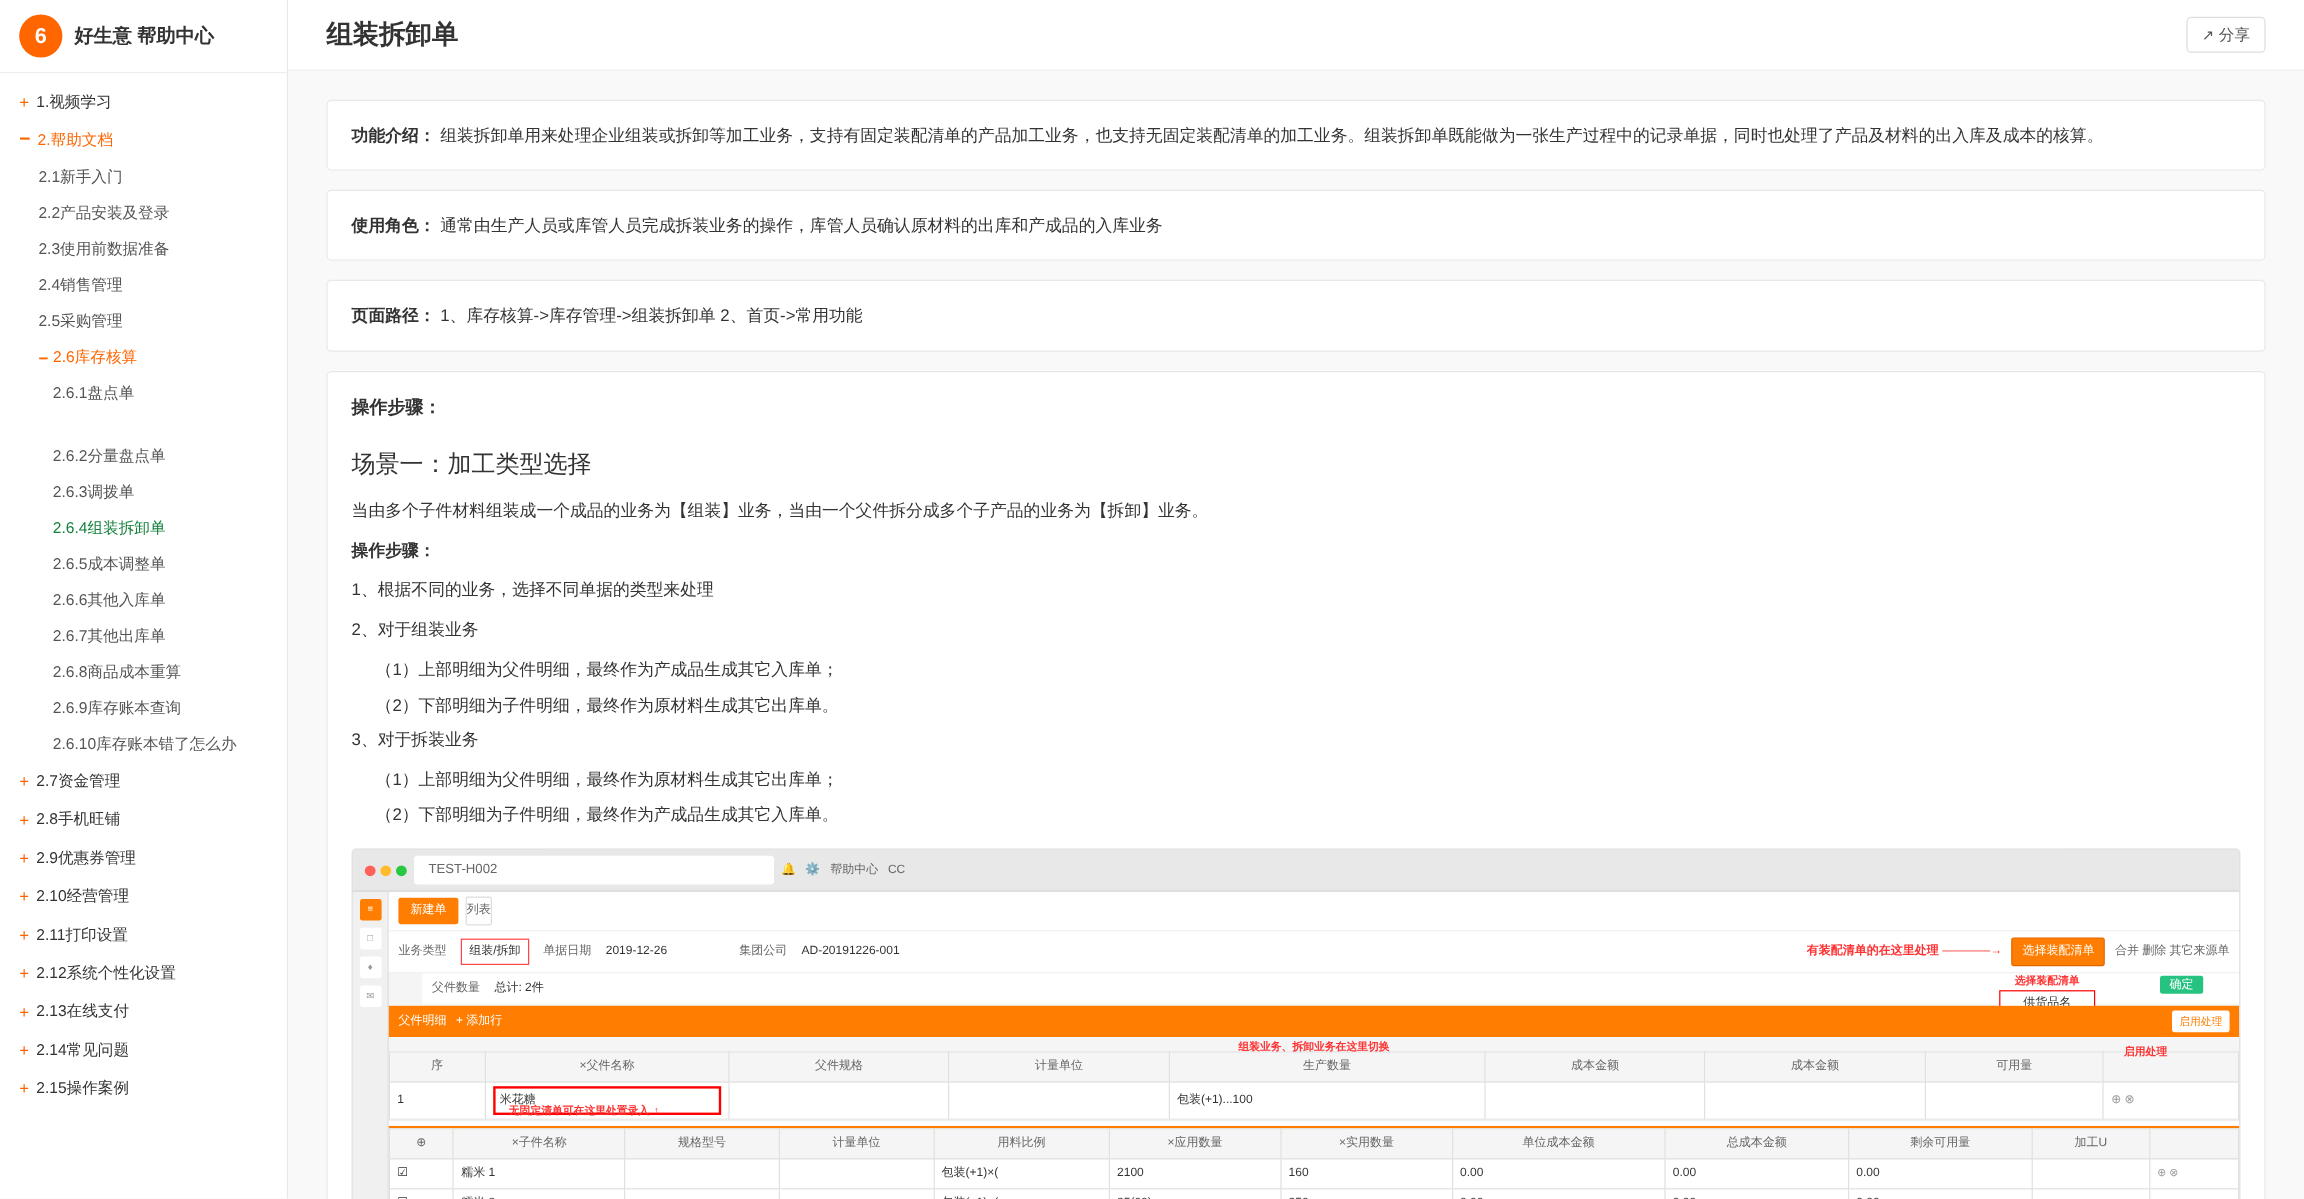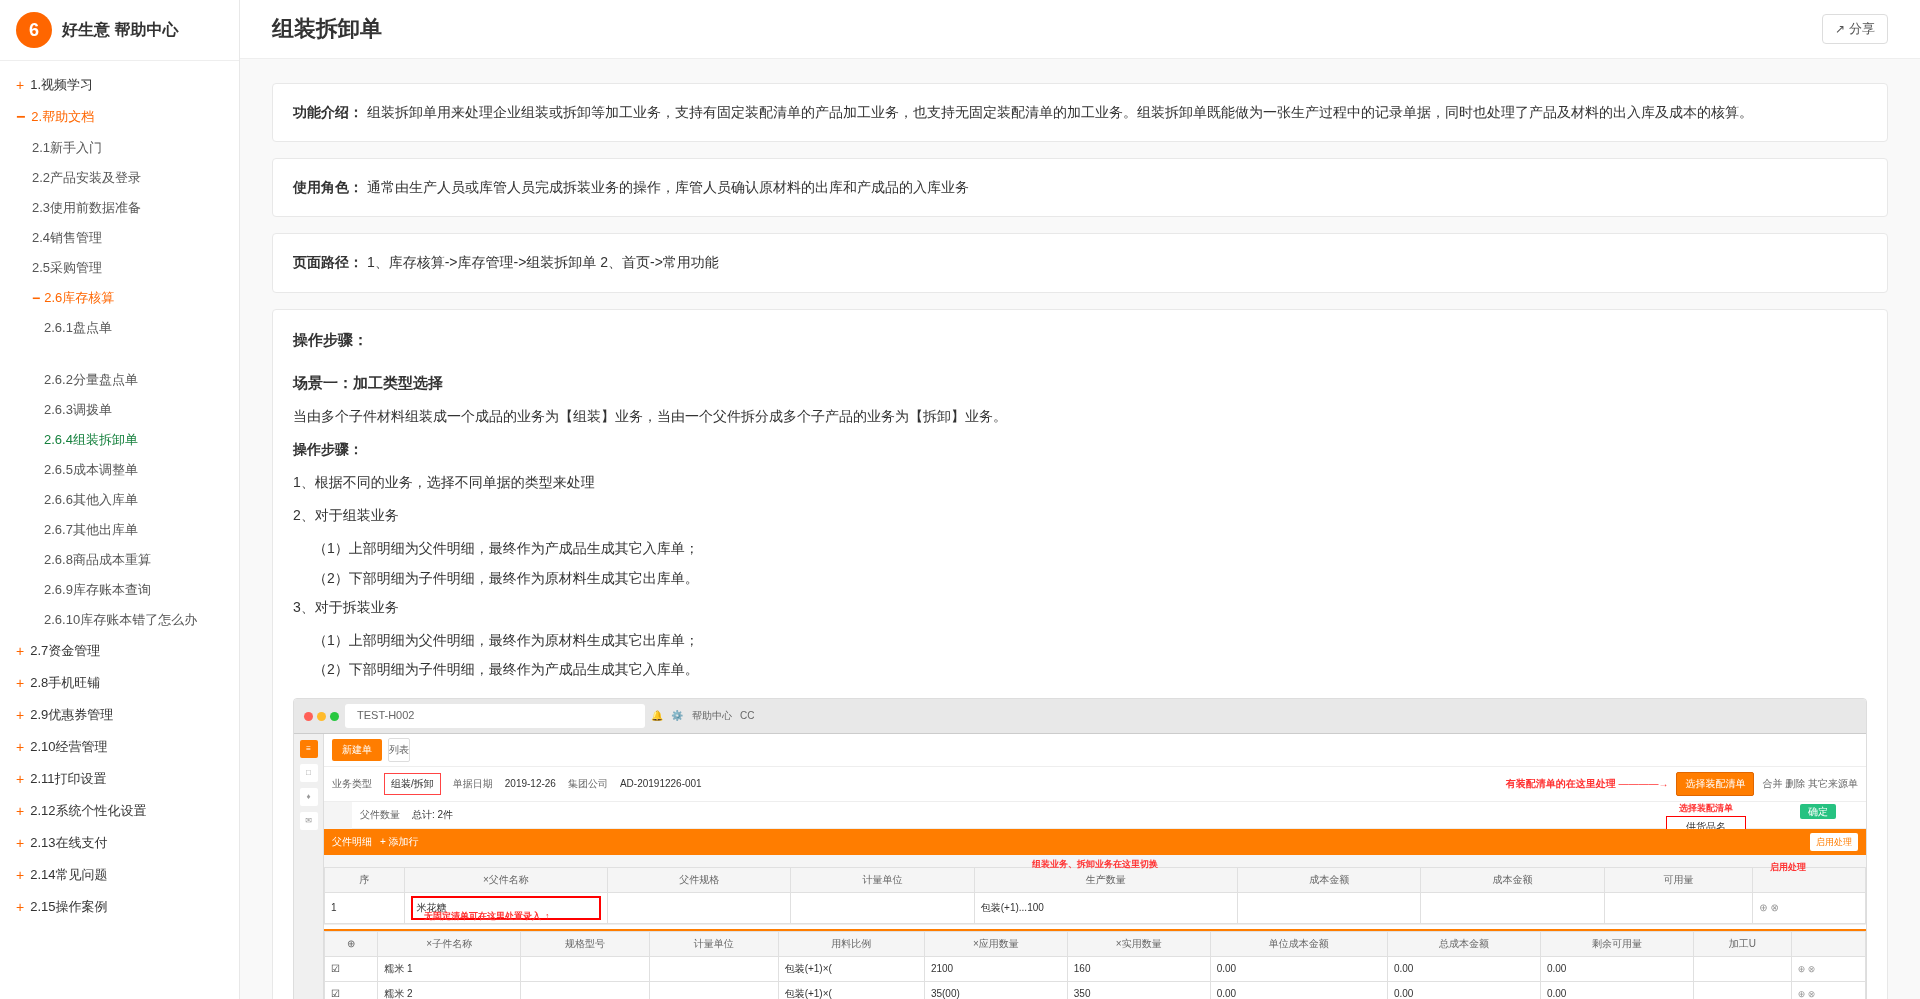--- a/index.html
+++ b/index.html
@@ -160,22 +160,22 @@
       color: #333;
       line-height: 1.8;
     }
     .section-title {
       font-size: 15px;
       font-weight: bold;
       color: #333;
       margin-bottom: 12px;
     }
     .scene-title {
-      font-size: 15px;
-      font-weight: bold;
+      font-size: 20px;
+      font-weight: normal;
       color: #333;
       margin: 16px 0 8px;
     }
     .step-text {
       margin-bottom: 8px;
       line-height: 1.8;
     }
     .step-sub {
       padding-left: 20px;
       margin-bottom: 4px;
@@ -388,21 +388,21 @@
                   <span>新建单</span>
                 </div>
                 <div style="background:#fff;border:1px solid #ddd;color:#666;padding:2px 0;border-radius:2px;font-size:10px;">列表</div>
               </div>
 
               <div style="background:#fff;padding:5px 8px;display:flex;align-items:center;gap:12px;border-bottom:1px solid #eee;font-size:10px;">
                 <span style="color:#666;">业务类型</span>
                 <div style="border:1px solid #ff4444;padding:1px 6px;font-size:10px;color:#333;">组装/拆卸</div>
                 <span style="color:#666;">单据日期</span>
                 <span style="color:#333;">2019-12-26</span>
-                <span style="color:#666;">集团公司</span>
+                <span style="color:#666;margin-left:48px;">集团公司</span>
                 <span style="color:#333;">AD-20191226-001</span>
 
                 <div style="flex:1;position:relative;display:flex;align-items:center;justify-content:flex-end;gap:8px;">
                   <div style="position:relative;">
                     <span style="color:#ff3333;font-size:10px;font-weight:bold;">有装配清单的在这里处理</span>
                     <span style="color:#ff3333;font-size:10px;">————→</span>
                   </div>
                   <div style="background:#ff7d00;color:#fff;padding:2px 8px;border-radius:2px;font-size:10px;border:1px solid #e06600;">
                     <span>选择装配清单</span>
                   </div>

